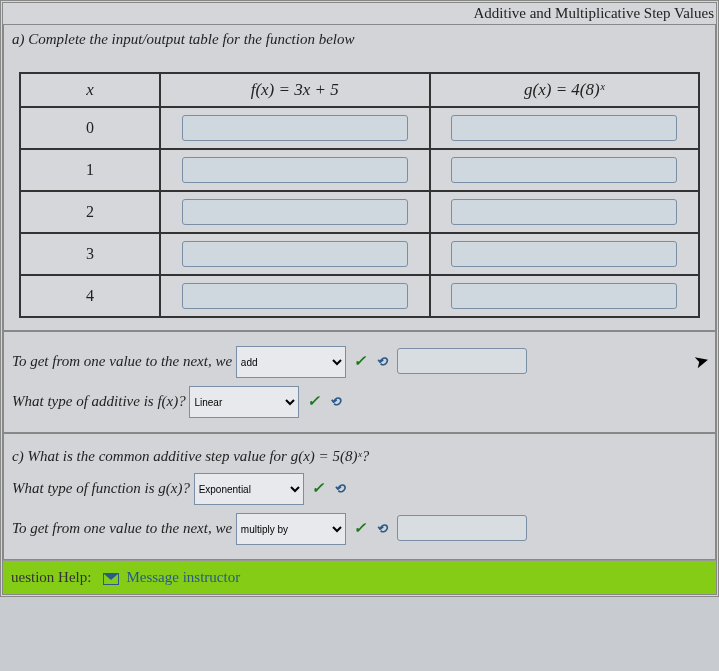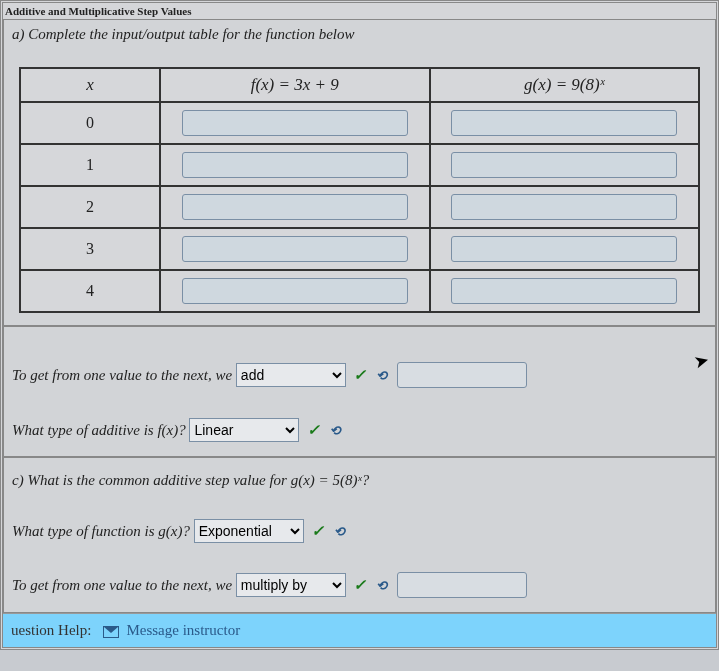--- a/index.html
+++ b/index.html
@@ -10,24 +10,24 @@
     background: #c8cbd0;
     color: #222;
     font-size: 15px;
     width: 719px;
   }
   .outer {
     border: 3px double #888;
     background: #d5d6d9;
   }
   .title {
-    text-align: left;
-    font-weight: bold;
+    text-align: right;
+    font-weight: normal;
     padding: 2px;
-    font-size: 11px;
+    font-size: 15px;
   }
   .section {
     border: 1px solid #888;
     padding: 6px 8px;
     background: #d2d4d7;
   }
   .instr {
     font-style: italic;
     margin-bottom: 24px;
   }
@@ -61,24 +61,23 @@
     padding: 2px 4px;
     font-size: 14px;
   }
   .qline {
     font-style: italic;
     margin: 8px 0;
   }
   select.ans {
     border: 1px solid #7a8fa5;
     background: #e7e9ec;
-    font-size: 14px;
-    height: 24px;
+    font-size: 10px;
+    height: 32px;
     min-width: 110px;
-    margin-top: 22px;
   }
   .check {
     color: #1a7a1a;
     font-weight: bold;
     margin: 0 4px;
   }
   .retry {
     color: #2a5a8a;
     font-weight: bold;
     margin: 0 6px 0 2px;
@@ -91,21 +90,21 @@
     background: #d8dde2;
     border-radius: 3px;
     padding: 2px 4px;
     font-size: 14px;
   }
   .helpbar {
     padding: 8px;
     font-size: 15px;
     color: #2a5a8a;
     border-top: 1px solid #999;
-    background: #7dd3fc;
+    background: #84cc16;
   }
   .helpbar .lbl { color: #333; }
   .envelope {
     display: inline-block;
     width: 16px; height: 12px;
     border: 1px solid #2a5a8a;
     position: relative;
     vertical-align: middle;
     margin-right: 4px;
   }
@@ -131,22 +130,22 @@
 
 <div class="outer">
   <div class="title">Additive and Multiplicative Step Values</div>
 
   <div class="section">
     <div class="instr">a) Complete the input/output table for the function below</div>
     <table class="io">
       <tbody>
           <tr>
         <th>x</th>
-        <th>f(x) = 3x + 9</th>
-        <th>g(x) = 9(8)ˣ</th>
+        <th>f(x) = 3x + 5</th>
+        <th>g(x) = 4(8)ˣ</th>
       </tr>
       <tr>
         <td class="xval">0</td>
         <td><input class="cell" style=""></td>
         <td><input class="cell" style=""></td>
       </tr>
       <tr>
         <td class="xval">1</td>
         <td><input class="cell" style=""></td>
         <td><input class="cell" style=""></td>

